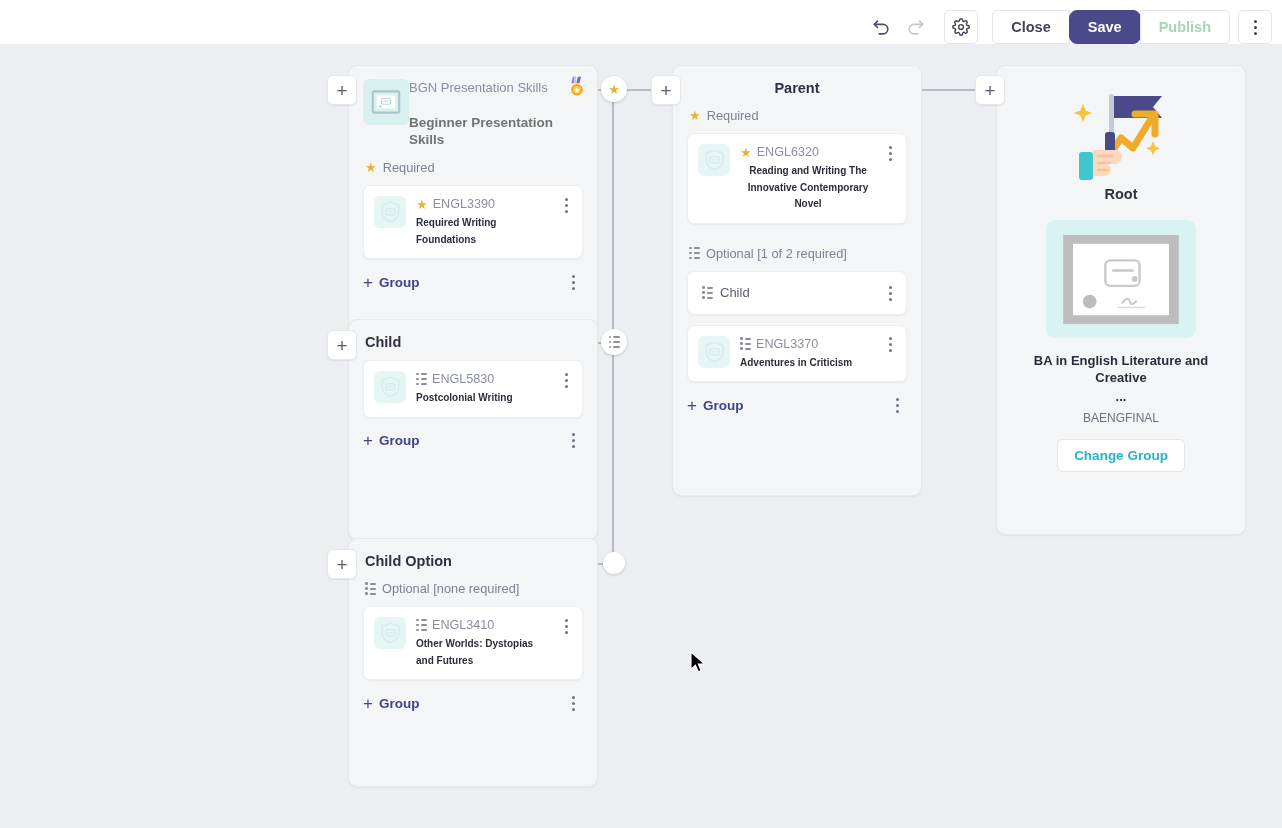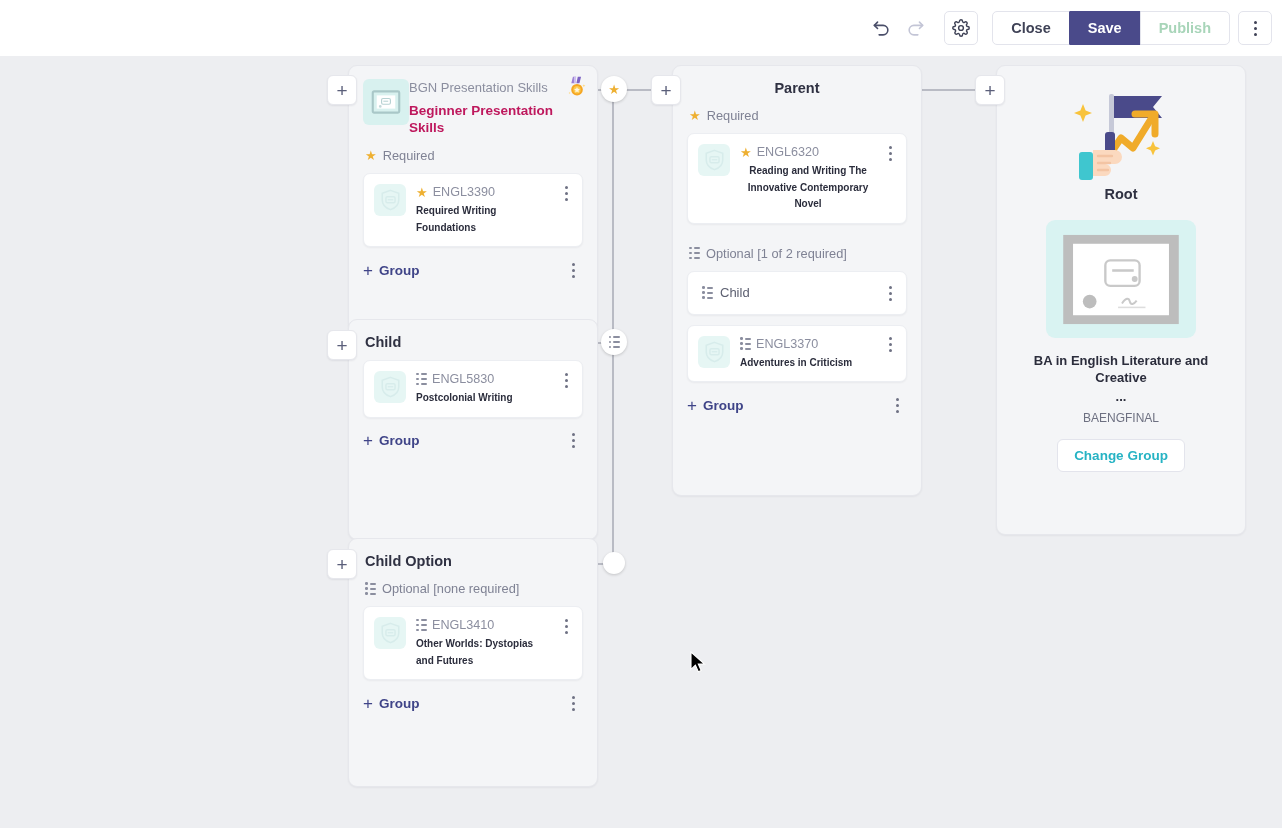--- a/index.html
+++ b/index.html
@@ -7,22 +7,22 @@
   body {
     font-family: "Liberation Sans", sans-serif;
     background:#ffffff;
     overflow:hidden;
     position:relative;
     -webkit-font-smoothing:antialiased;
   }
 
   
   #toolbar{
-    position:absolute; left:0; top:0; width:1282px; height:56px;
-    background:#ffffff; display:flex; align-items:center;
+    position:absolute; left:0; top:0; width:1282px; height:44px;
+    background:#ffffff; display:flex; align-items:flex-end;
     justify-content:flex-end; padding-right:10px; z-index:40;
   }
   .tb-icon{
     width:34px; height:34px; display:flex; align-items:center; justify-content:center;
     color:#4a4e69; cursor:pointer; background:transparent; border:none;
   }
   .tb-icon.disabled{ color:#c3c5d6; }
   .tb-box{
     width:34px;height:34px;border:1px solid #e3e4ec;border-radius:5px;background:#fff;
     display:flex;align-items:center;justify-content:center;color:#3f4256;cursor:pointer;
@@ -30,21 +30,21 @@
   }
   .tb-btn{
     height:34px; border:1px solid #e3e4ec; border-radius:5px; background:#fff;
     padding:0 18px; font-size:14.5px; font-weight:bold; color:#3f4256;
     display:flex;align-items:center;justify-content:center; cursor:pointer;
     font-family:"Liberation Sans",sans-serif; white-space:nowrap;
   }
   .tb-btn.primary{ background:#4a4a8a; border-color:#4a4a8a; color:#fff; }
   .tb-btn.disabled{ color:#a8d5b9; background:#fff; cursor:default; }
   .tb-group{ display:flex; align-items:center; margin-left:14px; }
-  .tb-group .tb-btn{ border-radius:1px; margin-left:-1px; }
+  .tb-group .tb-btn{ border-radius:8px; margin-left:-1px; }
   .tb-group .tb-btn:first-child{ border-radius:5px 0 0 5px; margin-left:0; }
   .tb-group .tb-btn:last-child{ border-radius:0 5px 5px 0; }
   .kebab-v{ display:flex; flex-direction:column; gap:3px; align-items:center; }
   .kebab-v i{ width:3px;height:3px;border-radius:50%;background:currentColor;display:block; }
 
   
   #canvas{
     position:absolute; left:0; top:44px; width:1282px; height:784px;
     background:#edeef1; overflow:hidden;
   }
@@ -76,21 +76,21 @@
   }
   .card-head{
     display:flex; padding:13px 14px 0 14px;
   }
   .thumb{
     width:46px;height:46px;border-radius:6px;background:#d8f1ef;
     flex:0 0 46px; display:flex;align-items:center;justify-content:center;
   }
   .head-txt{ padding-top:1px; }
   .head-code{ font-size:13px; color:#8b8e9f; line-height:16px; }
-  .head-name{ font-size:13.5px; font-weight:bold; color:#be185d; line-height:17px; margin-top:6px; }
+  .head-name{ font-size:13.5px; font-weight:bold; color:#737373; line-height:17px; margin-top:18px; }
 
   .medal{ position:absolute; right:10px; top:10px; font-size:19px; line-height:1; }
 
   .req-row{
     display:flex; align-items:center; gap:6px;
     font-size:12.8px; color:#7f8294; padding:12px 16px 0 16px;
   }
   .star{ color:#eeb032; font-size:13px; line-height:1; }
 
   .listicon{ display:inline-flex; flex-direction:column; gap:2.5px; width:11px; }

